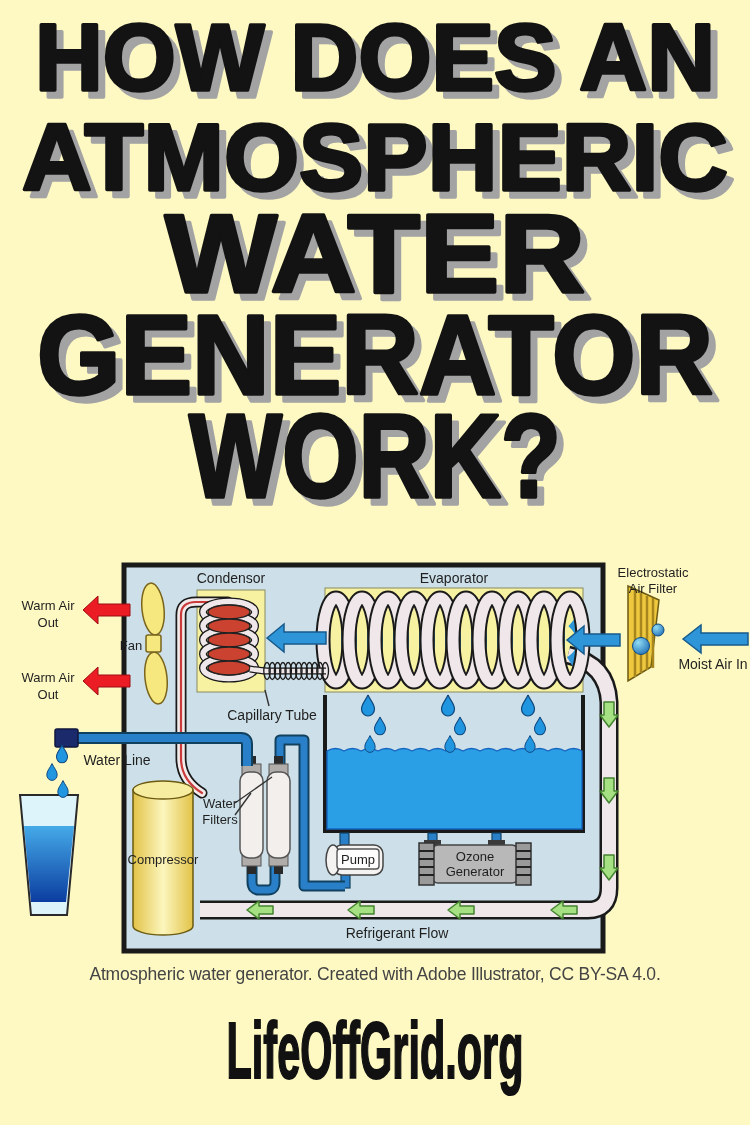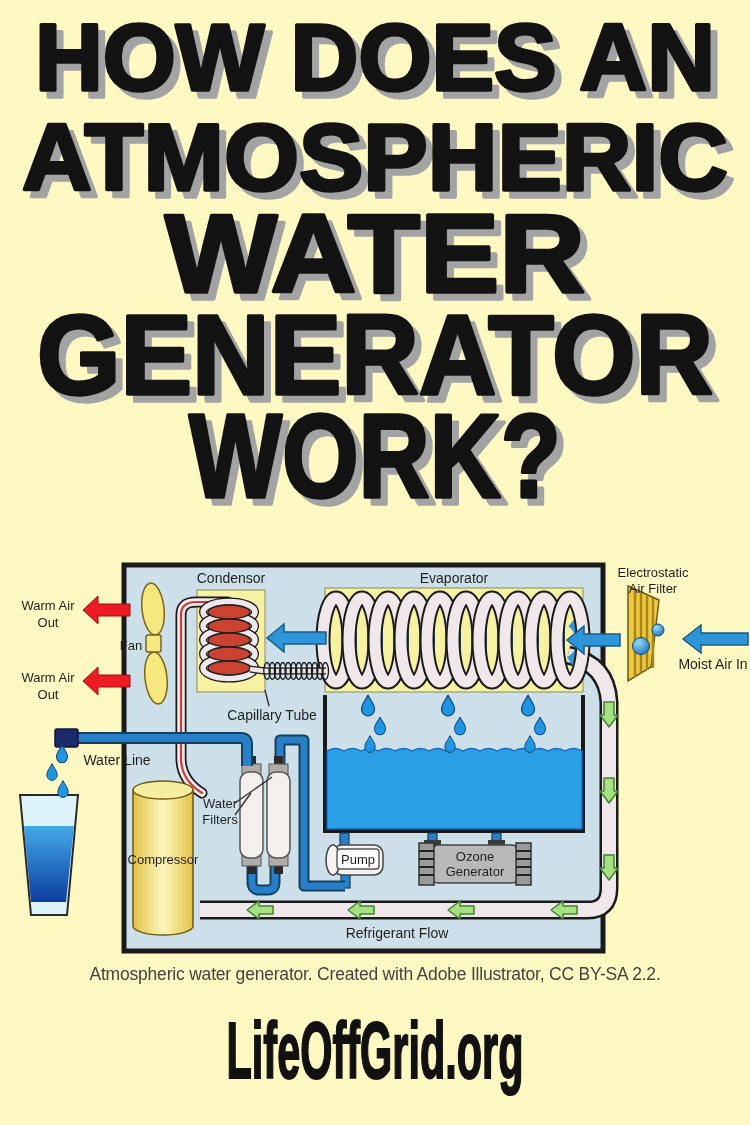--- a/index.html
+++ b/index.html
@@ -290,19 +290,19 @@
     </g>
     <text class="dlabel" x="131" y="110" text-anchor="middle">Fan</text>
     <text class="dlabel-lg" x="272" y="180" text-anchor="middle">Capillary Tube</text>
     <text class="dlabel-lg" x="117" y="225" text-anchor="middle">Water Line</text>
     <text class="dlabel" x="220" y="268" text-anchor="middle">Water</text>
     <text class="dlabel" x="220" y="284" text-anchor="middle">Filters</text>
     <text class="dlabel-lg" x="713" y="129" text-anchor="middle">Moist Air In</text>
     <text class="dlabel-lg" x="397" y="398" text-anchor="middle">Refrigerant Flow</text>
   </svg>
 
-  <div id="caption" class="layer">Atmospheric water generator. Created with Adobe Illustrator, CC BY-SA 2.2.</div>
+  <div id="caption" class="layer">Atmospheric water generator. Created with Adobe Illustrator, CC BY-SA 4.0.</div>
 
   <svg id="brand-svg" class="layer" width="750" height="120" viewBox="0 0 750 120">
     <text class="brand-text" x="375" y="73" font-size="79" text-anchor="middle" textLength="297" lengthAdjust="spacingAndGlyphs">LifeOffGrid.org</text>
   </svg>
 
 </div>
 
 </body></html>

